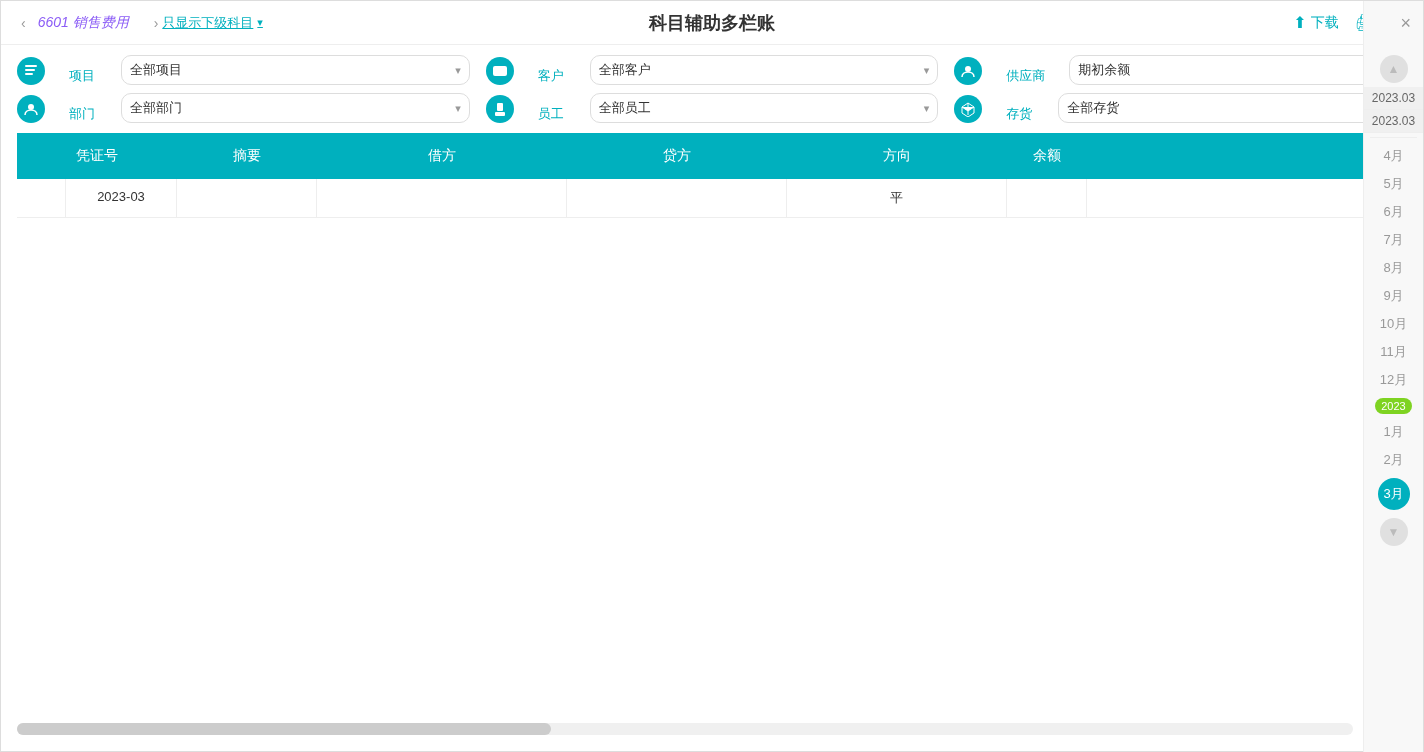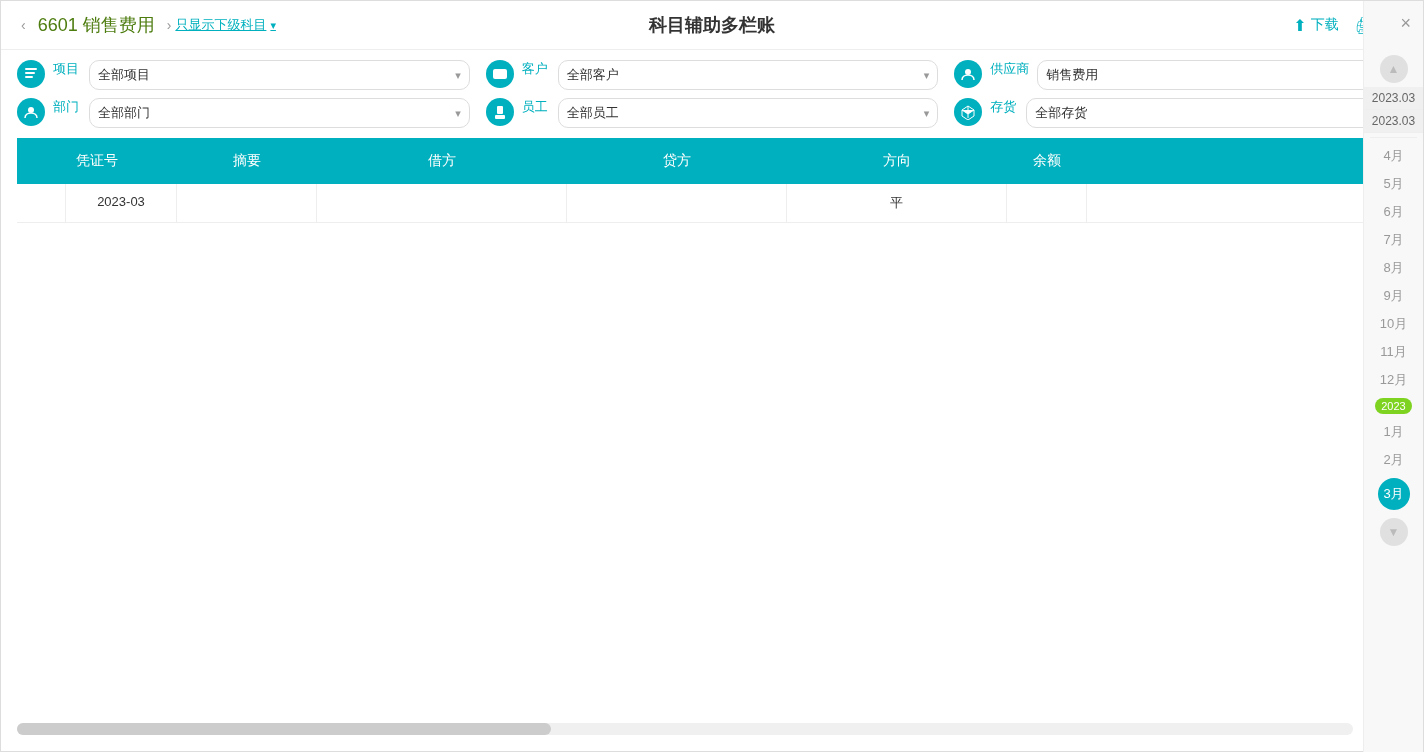--- a/index.html
+++ b/index.html
@@ -6,30 +6,30 @@
     body { font-family: 'Microsoft YaHei', Arial, sans-serif; font-size: 13px; background: #fff; width: 1424px; height: 752px; overflow: hidden; position: relative; }
 
     .main-container { width: 1424px; height: 752px; background: #fff; position: relative; border: 1px solid #ddd; }
 
     
     .close-btn { position: absolute; top: 12px; right: 12px; font-size: 18px; color: #999; cursor: pointer; z-index: 10; }
 
     
     .header { display: flex; align-items: center; padding: 12px 16px; border-bottom: 1px solid #eee; position: relative; }
     .nav-prev, .nav-next { color: #999; cursor: pointer; font-size: 14px; padding: 0 4px; }
-    .account-code { font-size: 18px; color: #4d7c0f; padding: 0 8px; min-width: 120px; }
+    .account-code { font-size: 14px; color: #8b5cf6; padding: 0 8px; min-width: 120px; font-style: italic; }
     .filter-btn { display: flex; align-items: center; gap: 4px; color: #00b0be; text-decoration: underline; cursor: pointer; font-size: 13px; }
     .filter-dropdown-icon { color: #00b0be; font-size: 11px; }
     .page-title { position: absolute; left: 50%; transform: translateX(-50%); font-size: 18px; font-weight: bold; color: #333; }
     .header-actions { margin-left: auto; display: flex; gap: 16px; align-items: center; }
     .action-btn { display: flex; align-items: center; gap: 4px; color: #00b0be; cursor: pointer; font-size: 14px; }
 
     
     .filters { padding: 10px 16px; display: grid; grid-template-columns: repeat(3, 1fr); gap: 8px 16px; }
-    .filter-row { display: flex; align-items: flex-start; gap: 8px; }
+    .filter-row { display: flex; align-items: flex-end; gap: 24px; }
     .filter-icon { width: 28px; height: 28px; border-radius: 50%; background: #00b0be; display: flex; align-items: center; justify-content: center; color: white; font-size: 13px; flex-shrink: 0; }
     .filter-label { color: #00b0be; font-size: 13px; min-width: 28px; }
     .filter-select { flex: 1; height: 30px; border: 1px solid #ddd; border-radius: 10px; padding: 0 8px; font-size: 13px; color: #333; background: #fff; display: flex; align-items: center; justify-content: space-between; cursor: pointer; }
     .filter-select span { color: #333; }
     .filter-select .arrow { color: #999; font-size: 11px; }
 
     
     .table-wrapper { margin: 0 16px; position: relative; }
     .table-header { display: grid; grid-template-columns: 160px 140px 250px 220px 220px 80px 200px; background: #00b0be; }
     .table-header-cell { padding: 14px 8px; text-align: center; color: white; font-size: 14px; font-weight: normal; }
@@ -109,21 +109,21 @@
     </div>
     <div class="filter-row">
       <div class="filter-icon" style="background:#00b0be;">
         <svg width="16" height="16" viewBox="0 0 16 16" fill="white">
             <circle cx="8" cy="6" r="3"></circle>
             <path d="M2 14c0-3 2.5-5 6-5s6 2 6 5" stroke="white" stroke-width="1.5" fill="none"></path>
           </svg>
       </div>
       <span class="filter-label">供应商</span>
       <div class="filter-select">
-        <span>销售费用</span>
+        <span>期初余额</span>
         <span class="arrow">▾</span>
       </div>
     </div>
 
     <div class="filter-row">
       <div class="filter-icon" style="background:#00b0be;">
         <svg width="16" height="16" viewBox="0 0 16 16" fill="white">
             <circle cx="8" cy="6" r="3"></circle>
             <path d="M2 14c0-3 2.5-5 6-5s6 2 6 5" stroke="white" stroke-width="1.5" fill="none"></path>
           </svg>

